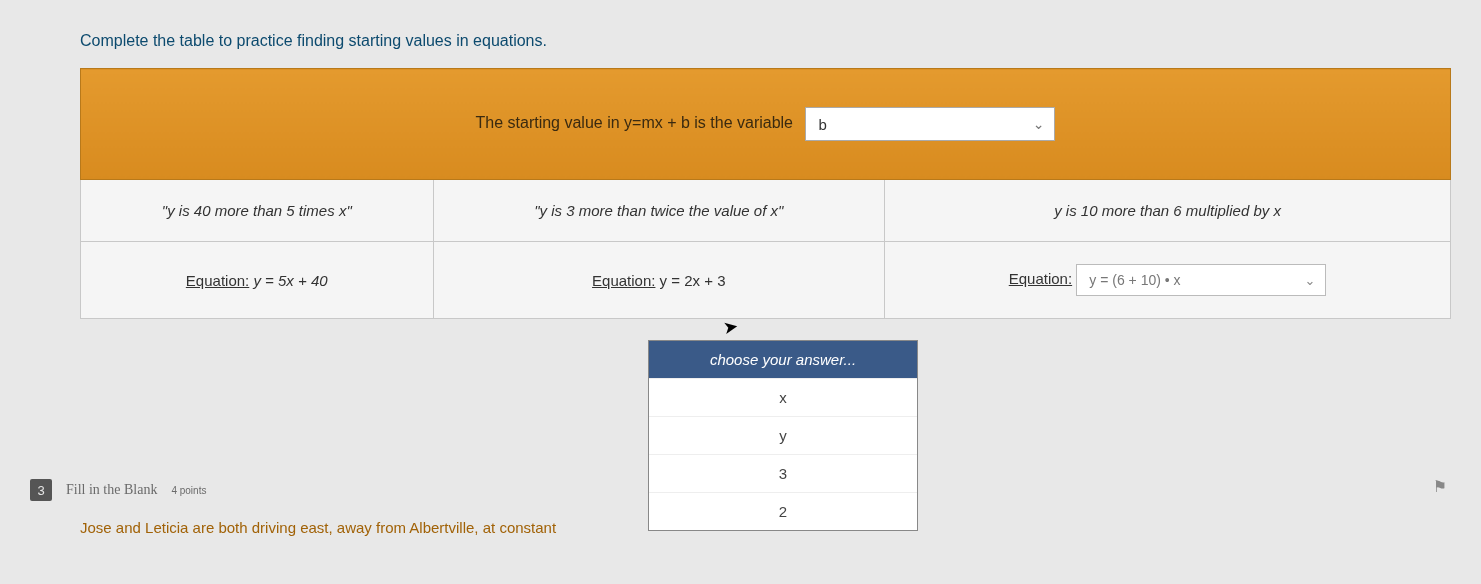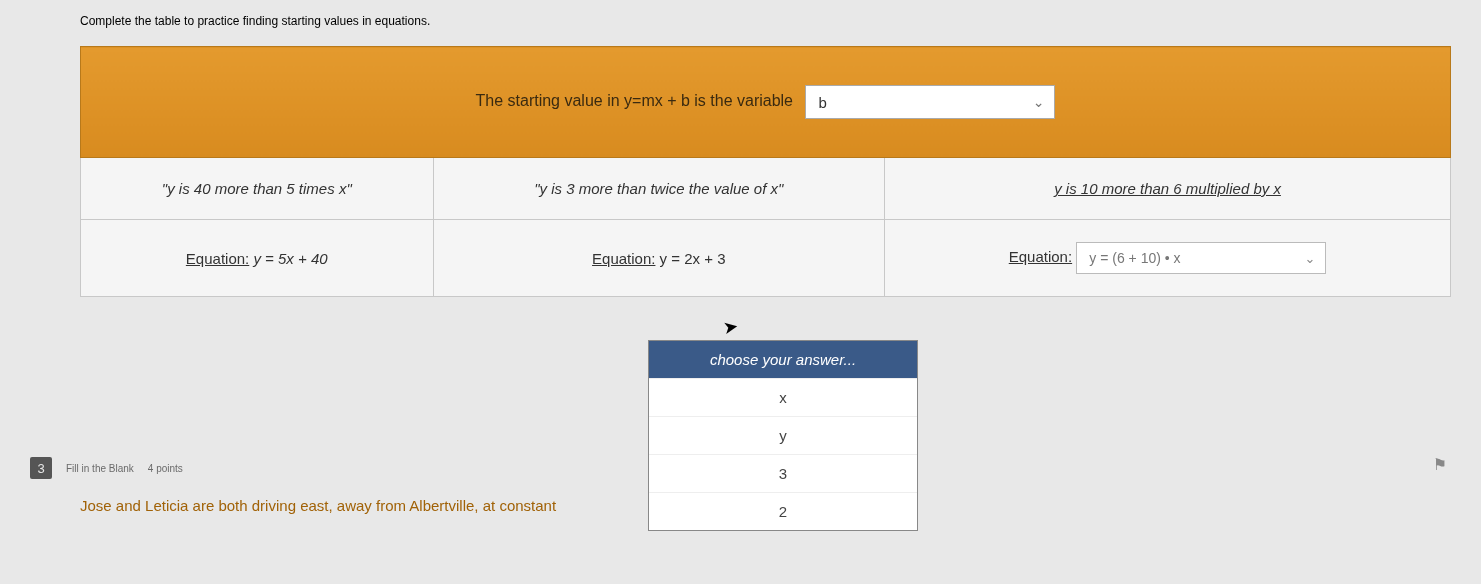--- a/index.html
+++ b/index.html
@@ -10,24 +10,24 @@
     height: 584px;
     overflow: hidden;
     color: #333;
     position: relative;
   }
   .page {
     padding: 10px 30px 0 80px;
     position: relative;
   }
   .instruction {
-    font-size: 12px;
-    color: #000000;
+    font-size: 16px;
+    color: #0c4a6e;
     margin-bottom: 18px;
-    margin-top: 4px;
+    margin-top: 22px;
   }
   table.main-table {
     width: 100%;
     border-collapse: collapse;
     border: 1px solid #bdbdbd;
     background: #f5f5f5;
   }
   .header-row td {
     background: linear-gradient(#e49a2e,#d88b1f);
     border: 1px solid #b8791a;
@@ -58,21 +58,21 @@
     border: 1px solid #c8c8c8;
     text-align: center;
     padding: 22px 10px;
     font-size: 15px;
     font-style: italic;
     color: #333;
     position: relative;
   }
   .body-row.noitalic td { font-style: normal; }
   .eq-label { font-style: normal; text-decoration: underline; }
-  .faded { color:#6a6a6a;text-decoration:underline; }
+  .faded { color:#6a6a6a; }
   .ans-select {
     display: inline-flex;
     align-items: center;
     justify-content: space-between;
     background: #fff;
     border: 1px solid #bbb;
     min-width: 250px;
     height: 32px;
     padding: 0 10px 0 12px;
     font-size: 14px;
@@ -120,21 +120,21 @@
   .q-badge {
     background: #555;
     color: #e5e5e5;
     font-size: 13px;
     width: 22px; height: 22px;
     display: inline-flex;
     align-items: center; justify-content: center;
     border-radius: 2px;
     margin-left: -50px;
   }
-  .q-type { font-size: 10px; }
+  .q-type { font-size: 14px; font-family: Liberation Serif, serif; }
   .q-points { font-size: 10px; }
   .q-text {
     color: #a16207;
     font-size: 15px;
     margin-bottom: 12px;
   }
   .flag {
     position: absolute;
     right: 4px;
     top: -2px;

